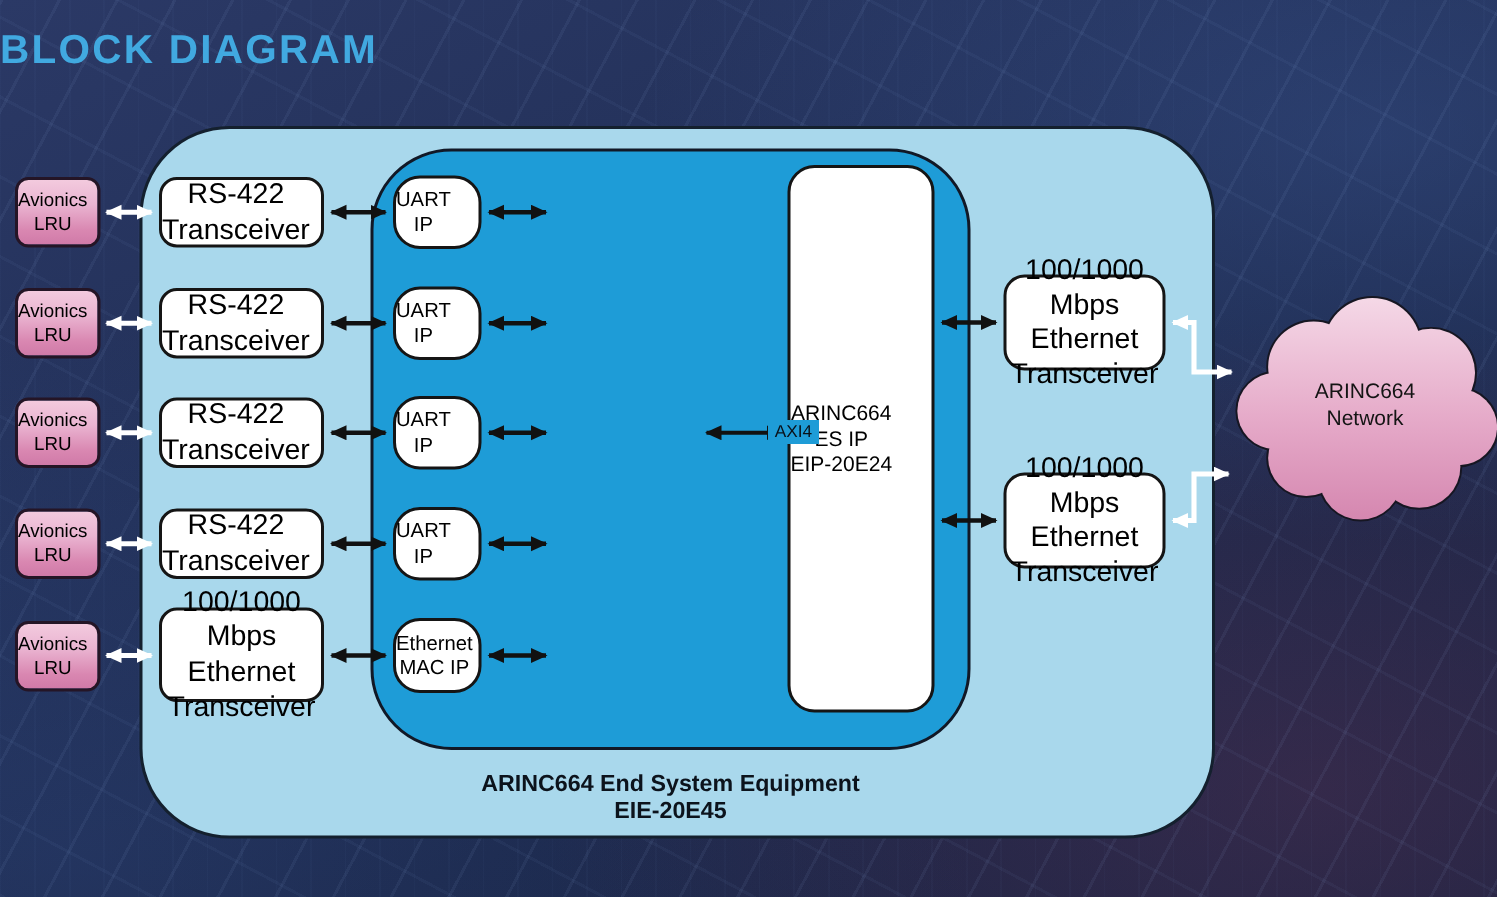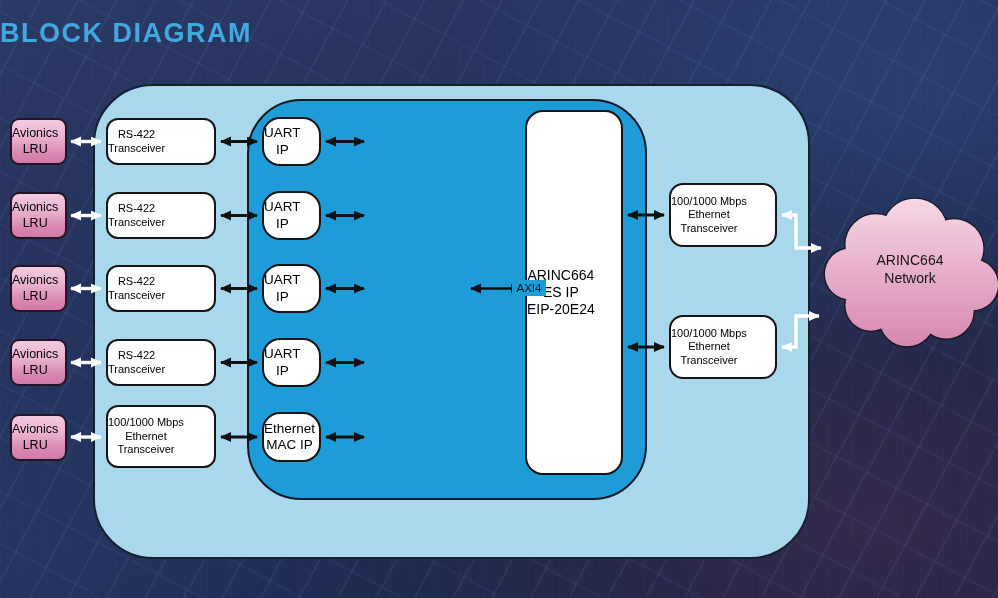--- a/index.html
+++ b/index.html
@@ -36,21 +36,21 @@
     font-size:15px;font-weight:bold;color:#0c131c;
   }
   .equip-label{
     position:absolute;left:197px;top:514px;width:500px;text-align:center;
     font-size:15.5px;font-weight:bold;color:#0c131c;line-height:1.18;
   }
   .node{
     position:absolute;box-sizing:border-box;background:#ffffff;border:2px solid #151515;
     display:flex;align-items:center;justify-content:flex-start;text-align:center;
   }
-  .lbl{white-space:pre-line;color:#000;font-size:11px;line-height:1.22;}
+  .lbl{white-space:pre-line;color:#000;font-size:19px;line-height:1.22;}
   .lru{
     border-radius:9px;border-color:#241526;
     background:linear-gradient(180deg,#f3cade 0%,#eab4d1 38%,#d987b1 78%,#d07aa8 100%);
   }
   .lru .lbl{font-size:12.5px;}
   .tx{border-radius:12px;}
   .ip{border-radius:18px;}
   .ip .lbl{font-size:13.5px;}
   .tall{border-radius:18px;}
   .tall .lbl{font-size:14px;}
@@ -232,14 +232,18 @@
       <line x1="628" y1="347" x2="664" y2="347" marker-start="url(#bs)" marker-end="url(#be)"></line>
     </g>
     <g stroke="#ffffff" stroke-width="3.4" fill="none">
       <polyline points="782,215 796,215 796,248 821,248" marker-start="url(#ws)" marker-end="url(#we)"></polyline>
       <polyline points="782,347 796,347 796,316 819,316" marker-start="url(#ws)" marker-end="url(#we)"></polyline>
     </g>
   </svg>
 
   <div class="axi4">AXI4</div>
 
+  <div class="equip-label">
+    <div>ARINC664 End System Equipment</div>
+    <div>EIE-20E45</div>
+  </div>
 
 </div>
 
 </body></html>

